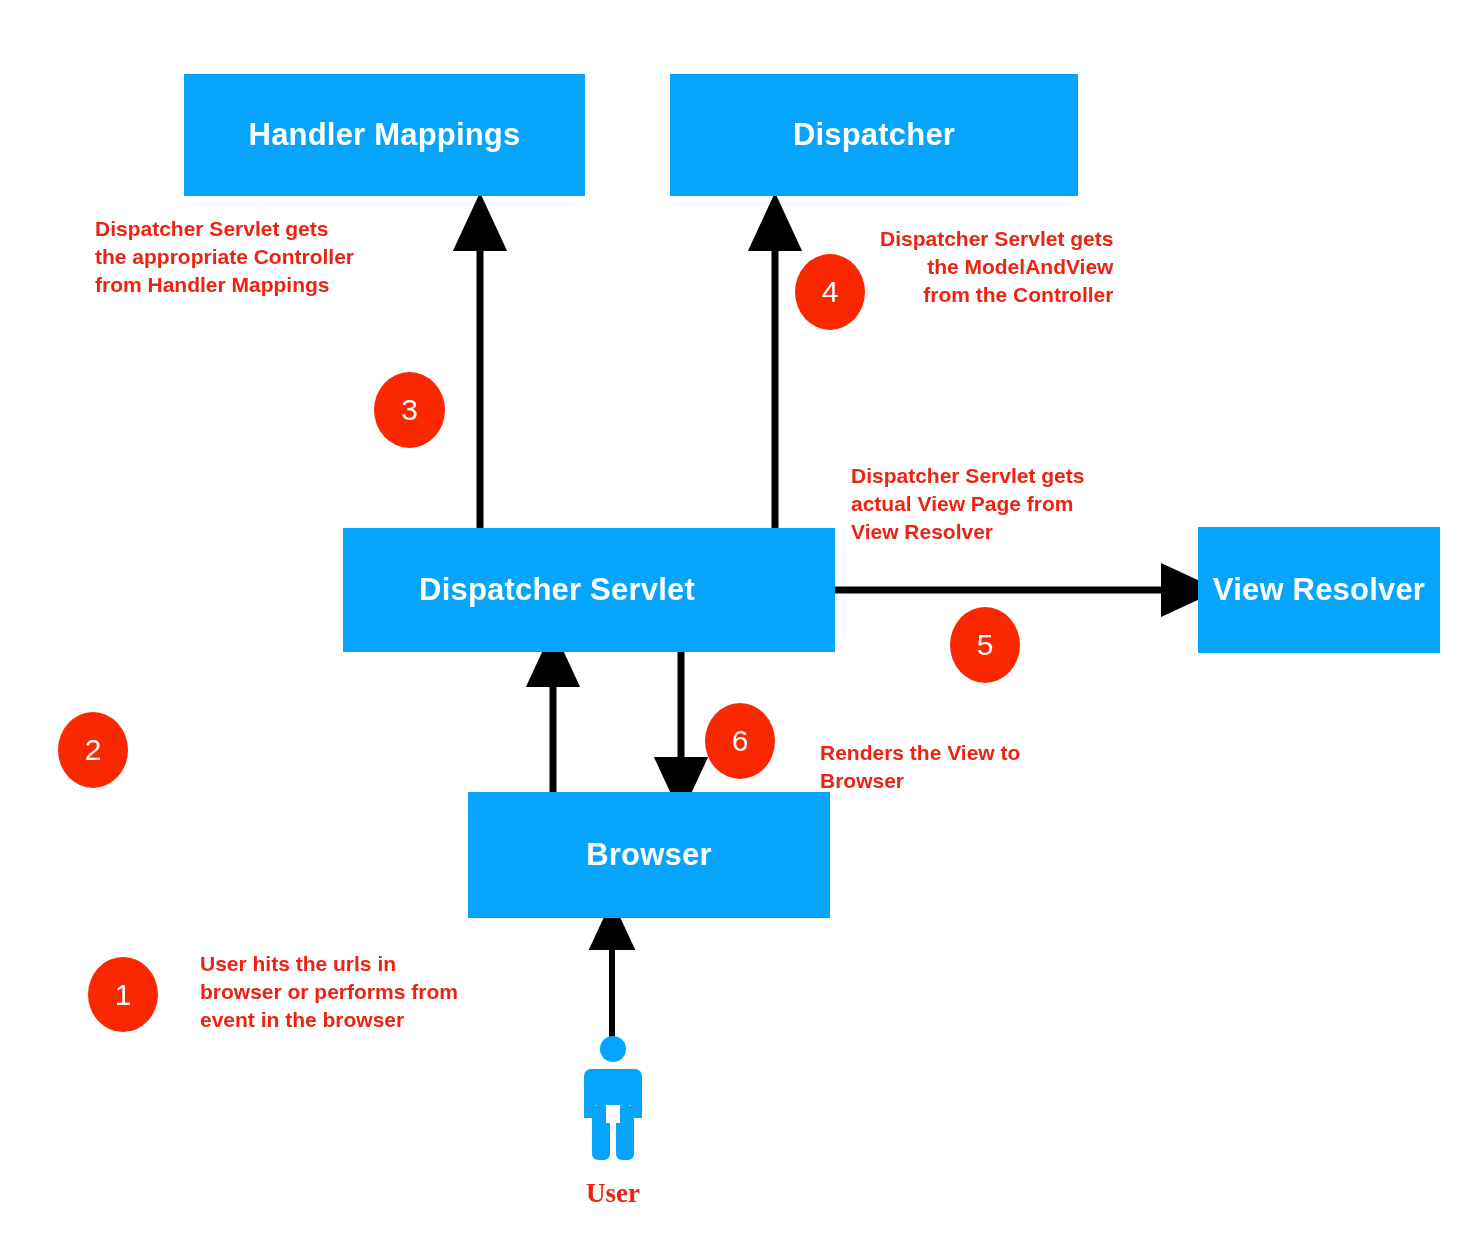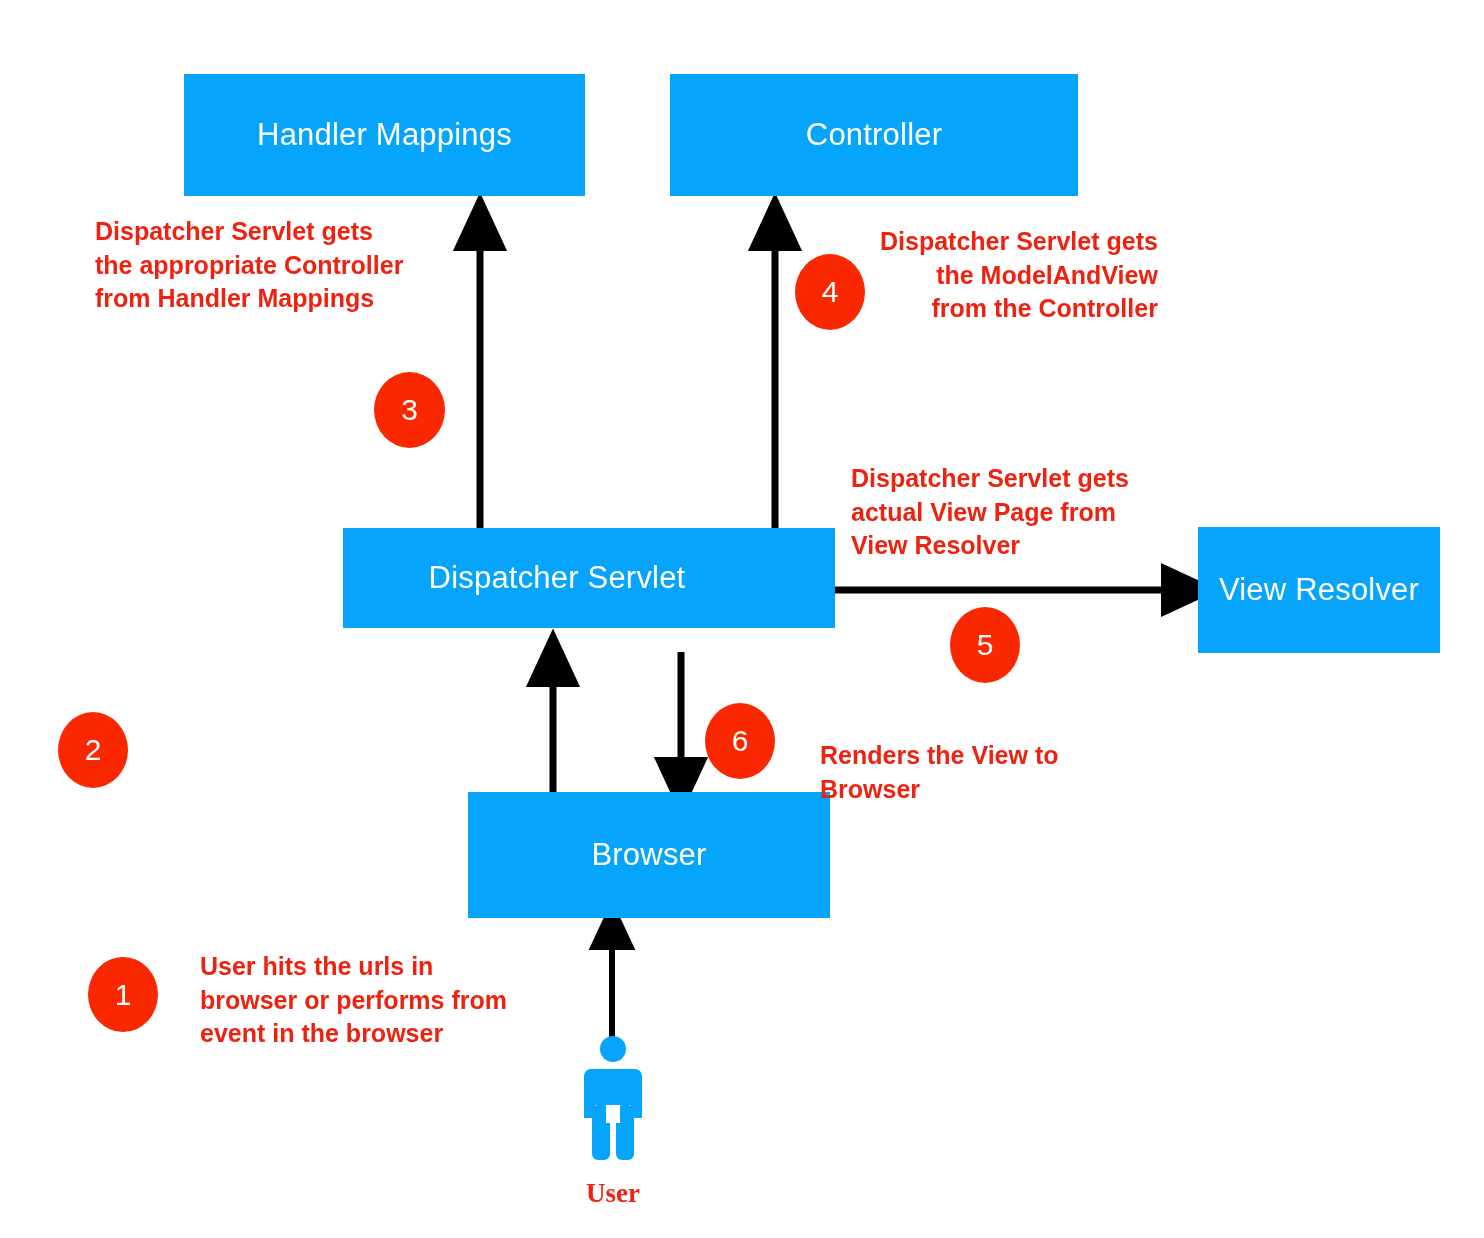--- a/index.html
+++ b/index.html
@@ -21,21 +21,21 @@
     position: absolute;
     background: #06a5fb;
     display: flex;
     align-items: center;
     justify-content: center;
     box-sizing: border-box;
   }
   .node-label {
     color: #ffffff;
     font-family: "Liberation Sans", sans-serif;
-    font-weight: 400;
+    font-weight: 700;
     font-size: 31px;
     letter-spacing: 0.2px;
     white-space: nowrap;
   }
   .badge {
     position: absolute;
     background: #fa2800;
     border-radius: 50%;
     display: flex;
     align-items: center;
@@ -46,21 +46,21 @@
     font-family: "Liberation Sans", sans-serif;
     font-size: 30px;
     font-weight: 400;
     line-height: 1;
   }
   .annot {
     position: absolute;
     color: #ee2211;
     font-family: "Liberation Sans", sans-serif;
     font-weight: bold;
-    font-size: 25px;
+    font-size: 21px;
     line-height: 1.34;
     white-space: pre-line;
   }
   .annot.right {
     text-align: right;
   }
   svg.arrows {
     position: absolute;
     left: 0;
     top: 0;
@@ -104,24 +104,24 @@
     <line x1="681" y1="652" x2="681" y2="786" stroke="#000000" stroke-width="7" marker-end="url(#ah)"></line>
 
     <line x1="612" y1="1048" x2="612" y2="925" stroke="#000000" stroke-width="6" marker-end="url(#ah)"></line>
   </svg>
 
   <div class="node" style="left:184px; top:74px; width:401px; height:122px;">
     <span class="node-label">Handler Mappings</span>
   </div>
 
   <div class="node" style="left:670px; top:74px; width:408px; height:122px;">
-    <span class="node-label">Controller</span>
+    <span class="node-label">Dispatcher</span>
   </div>
 
-  <div class="node" style="left:343px; top:528px; width:492px; height:100px; justify-content:center; padding-right:64px;">
+  <div class="node" style="left:343px; top:528px; width:492px; height:124px; justify-content:center; padding-right:64px;">
     <span class="node-label">Dispatcher Servlet</span>
   </div>
 
   <div class="node" style="left:1198px; top:527px; width:242px; height:126px;">
     <span class="node-label">View Resolver</span>
   </div>
 
   <div class="node" style="left:468px; top:792px; width:362px; height:126px;">
     <span class="node-label">Browser</span>
   </div>

